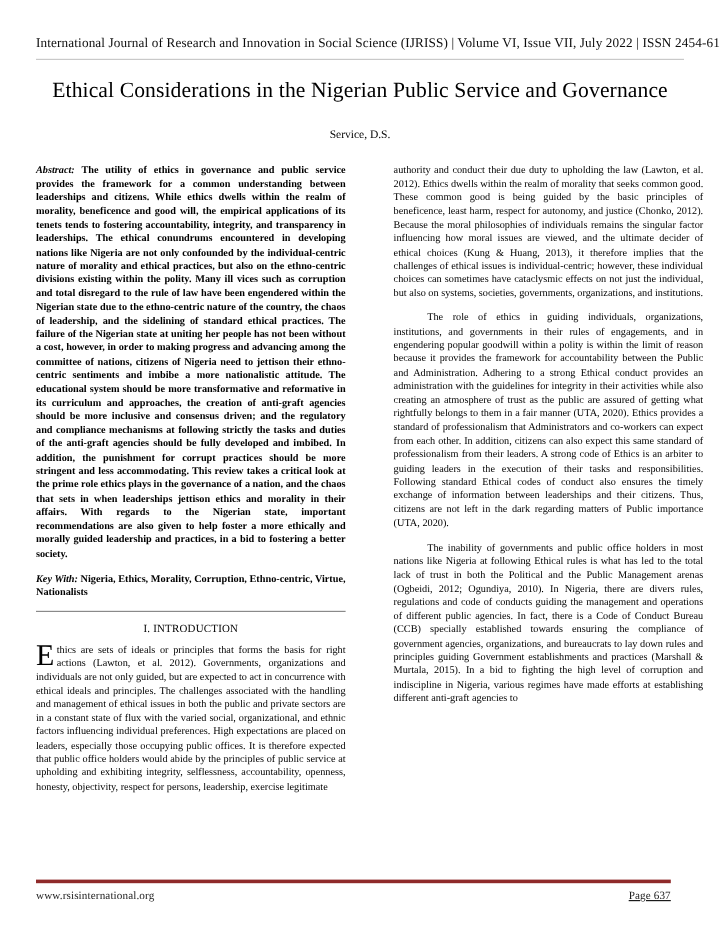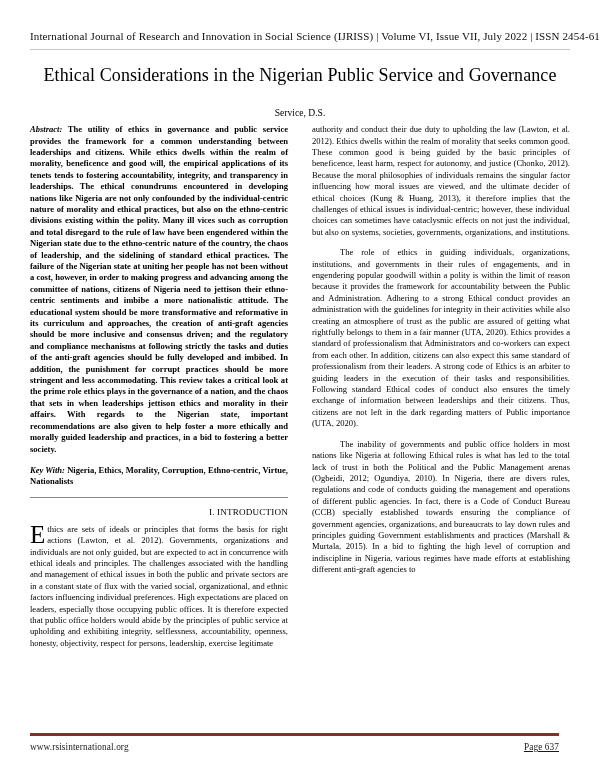--- a/index.html
+++ b/index.html
@@ -56,23 +56,23 @@
   }
   .author-affil {
     font-size: 9.2px;
     font-style: italic;
     line-height: 1.5;
     margin-top: 2px;
   }
 
   
   .columns {
-    margin-top: 4px;
+    margin-top: 16px;
     display: flex;
-    gap: 24px;
+    gap: 40px;
   }
   .col {
     width: 258px;
     flex: 0 0 258px;
   }
   p {
     margin: 0;
     text-align: justify;
     font-size: 8.55px;
     line-height: 1.335;
@@ -94,21 +94,21 @@
     font-weight: bold;
   }
 
   .section-rule {
     margin-top: 9px;
     border-top: 1px solid #8a8a8a;
     height: 0;
   }
   .section-heading {
     margin-top: 9px;
-    text-align: right;
+    text-align: center;
     font-size: 9.1px;
     font-variant: small-caps;
     letter-spacing: 0.02em;
   }
 
   
   .dropcap-para {
     margin-top: 7px;
   }
   .dropcap-para::first-letter {

